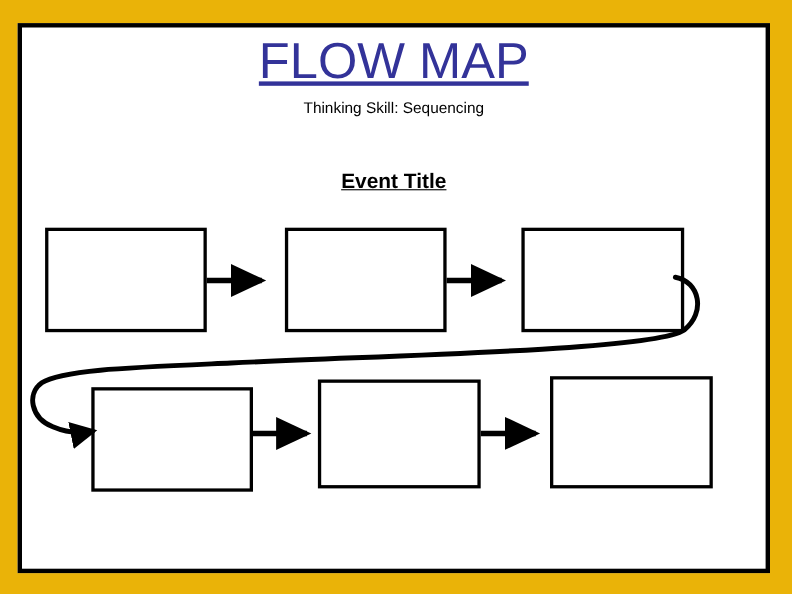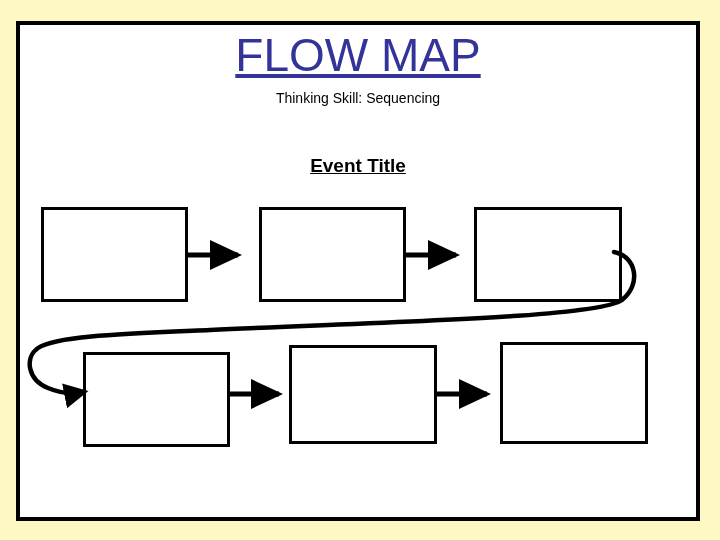--- a/index.html
+++ b/index.html
@@ -10,21 +10,21 @@
   body {
     width: 720px;
     height: 540px;
     font-family: "Liberation Sans", sans-serif;
     overflow: hidden;
   }
   #slide {
     position: relative;
     width: 720px;
     height: 540px;
-    background: #fef9c3;
+    background: #eab308;
   }
   #slide-frame {
     position: absolute;
     left: 16px;
     top: 21px;
     width: 684px;
     height: 500px;
     border: 4px solid #000000;
     box-sizing: border-box;
     background: #ffffff;

